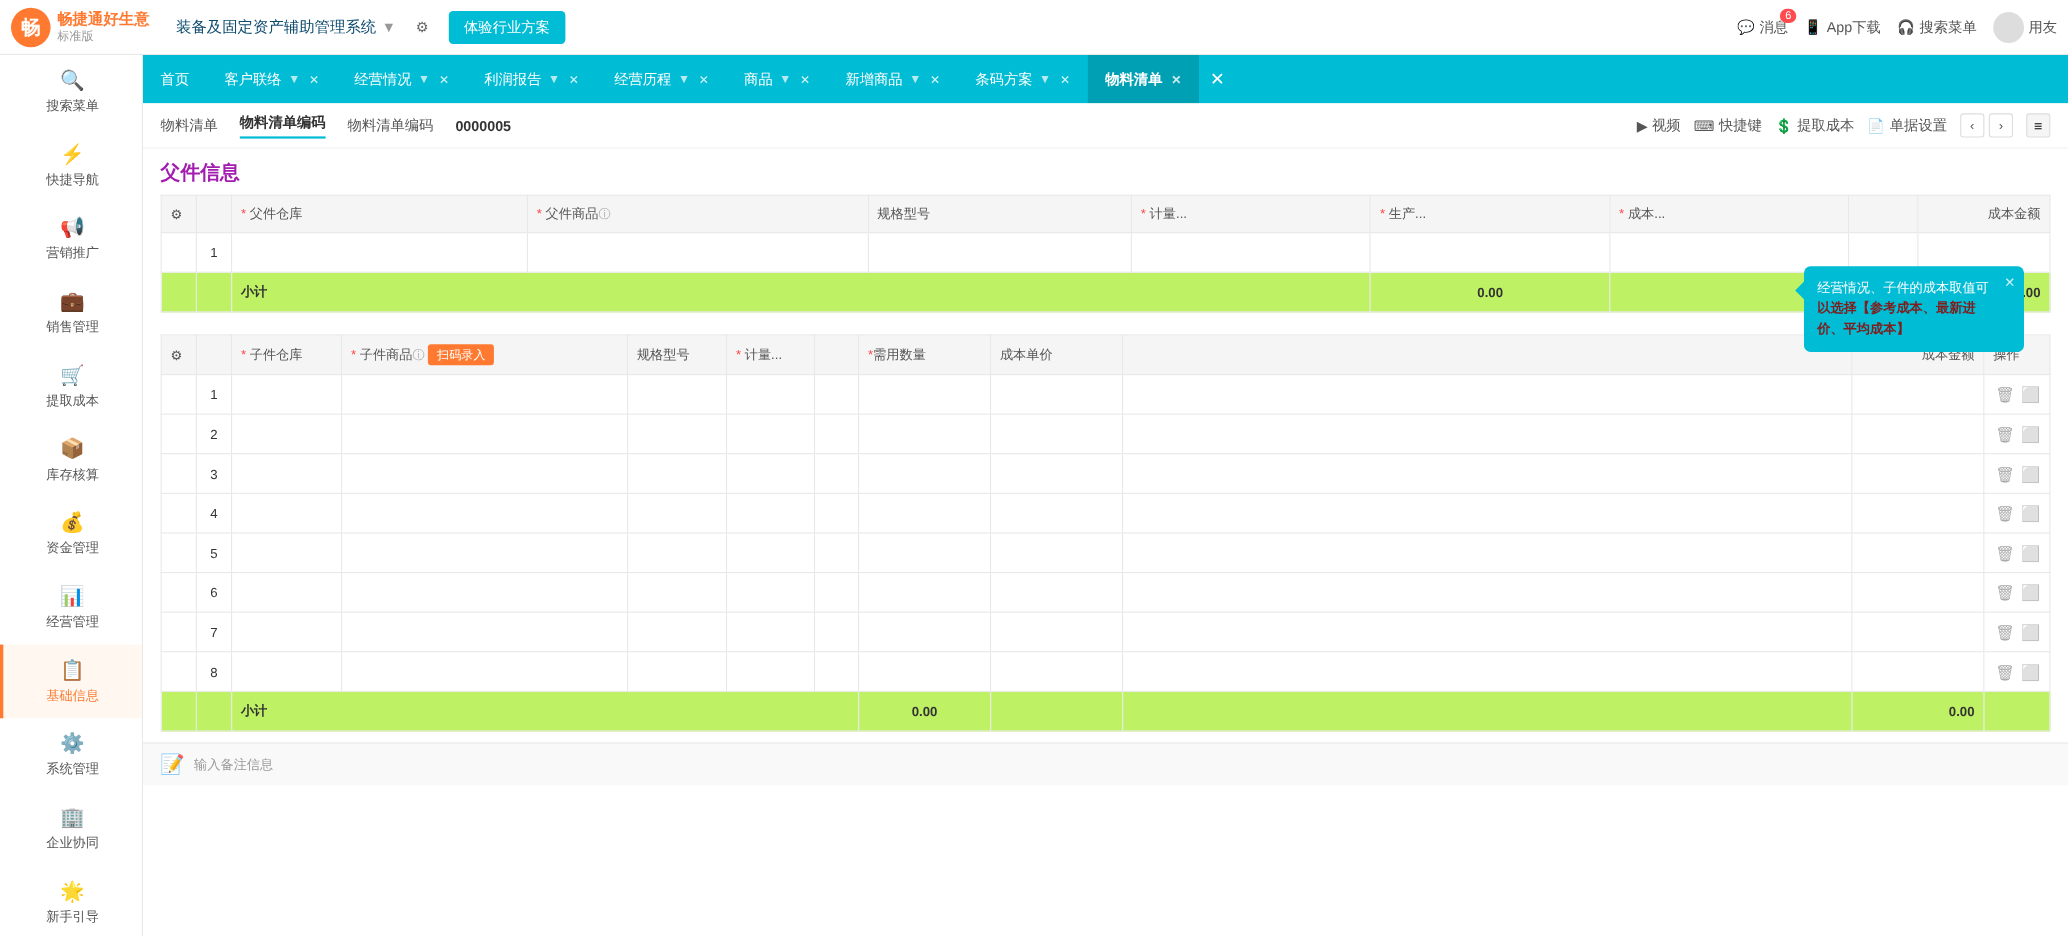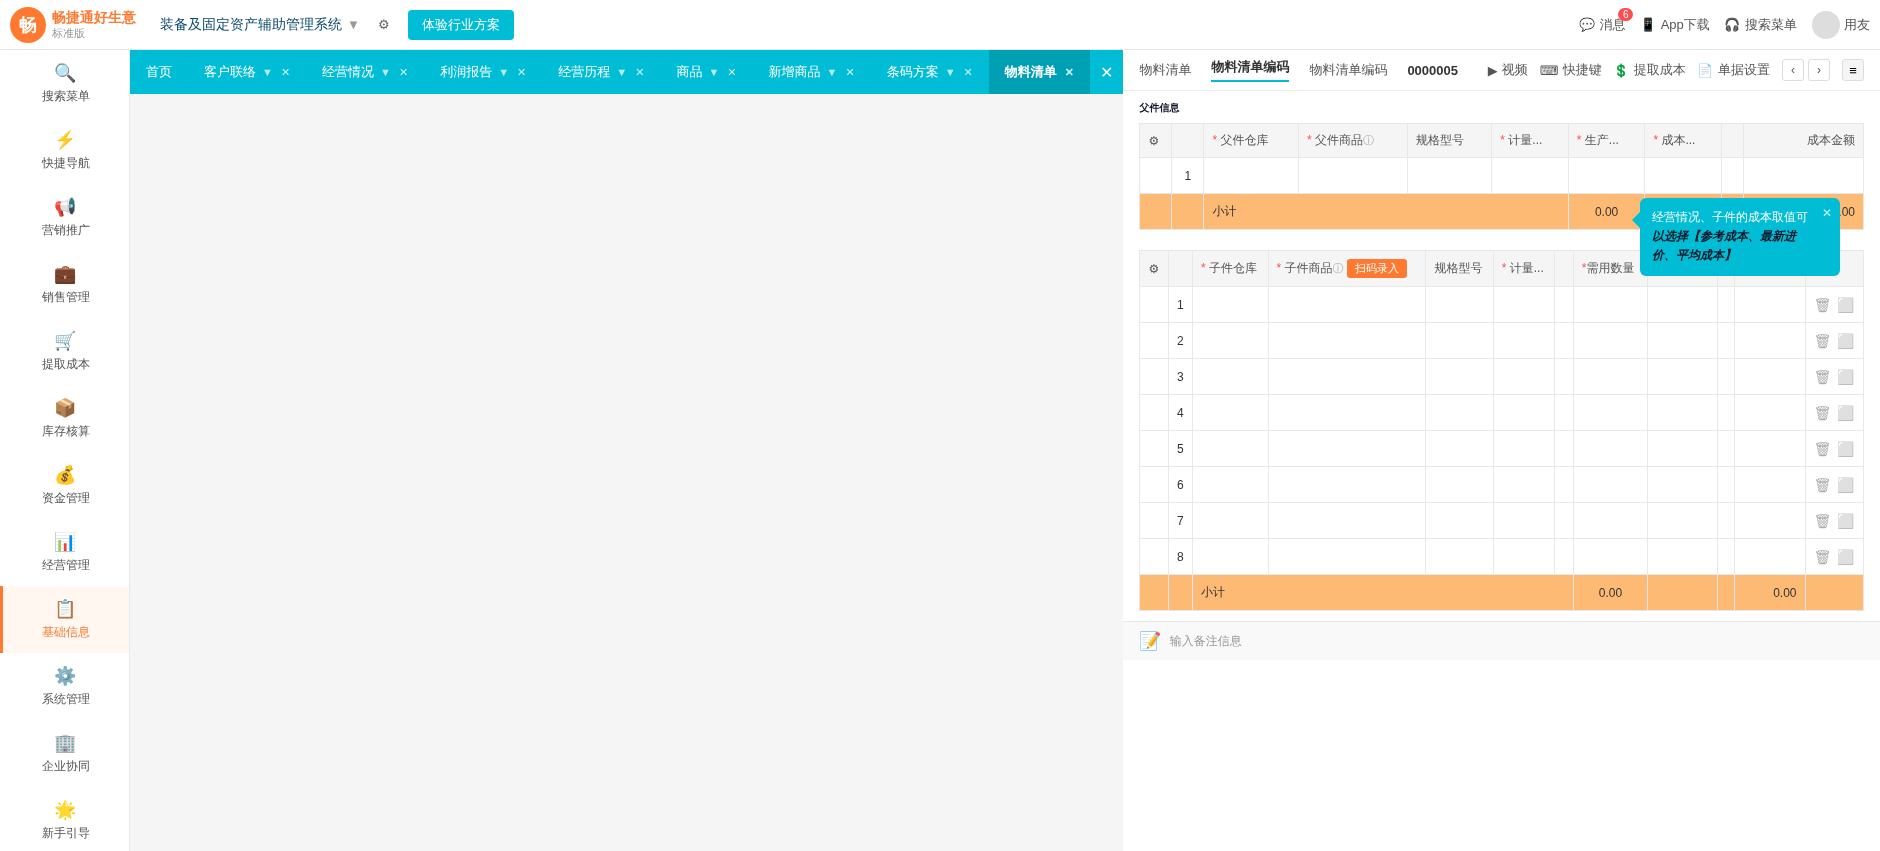--- a/index.html
+++ b/index.html
@@ -29,21 +29,21 @@
     
     .main-layout { display: flex; flex: 1; overflow: hidden; }
     
     
     .sidebar { width: 130px; background: white; border-right: 1px solid #e8e8e8; display: flex; flex-direction: column; flex-shrink: 0; }
     .sidebar-item { display: flex; flex-direction: column; align-items: center; padding: 12px 5px; cursor: pointer; color: #555; font-size: 12px; gap: 4px; border-left: 3px solid transparent; }
     .sidebar-item.active { color: #ff7a30; background: #fff7f0; border-left-color: #ff7a30; }
     .sidebar-icon { font-size: 18px; }
     
     
-    .content-area { flex: 1; display: flex; flex-direction: row; overflow: hidden; }
+    .content-area { flex: 1; display: flex; flex-direction: column; overflow: hidden; }
     
     
     .nav-tabs { background: #00bcd4; display: flex; align-items: center; height: 44px; flex-shrink: 0; }
     .nav-tab { padding: 0 16px; height: 44px; display: flex; align-items: center; color: white; cursor: pointer; font-size: 13px; gap: 6px; white-space: nowrap; }
     .nav-tab.active { background: rgba(0,0,0,0.15); font-weight: bold; }
     .nav-tab-close { font-size: 11px; opacity: 0.8; margin-left: 2px; }
     .nav-tab-arrow { color: white; opacity: 0.7; font-size: 11px; }
     .close-all { color: white; padding: 0 10px; cursor: pointer; font-size: 16px; }
     
     
@@ -57,41 +57,41 @@
     .doc-number-value { color: #333; font-size: 13px; font-weight: bold; }
     
     .breadcrumb-right { margin-left: auto; display: flex; align-items: center; gap: 12px; }
     .toolbar-btn { display: flex; align-items: center; gap: 4px; color: #555; cursor: pointer; font-size: 13px; }
     .nav-arrows { display: flex; gap: 4px; }
     .nav-arrow { width: 22px; height: 22px; border: 1px solid #ddd; border-radius: 3px; display: flex; align-items: center; justify-content: center; cursor: pointer; color: #555; font-size: 12px; }
     .view-mode-btn { width: 22px; height: 22px; border: 1px solid #ddd; border-radius: 3px; display: flex; align-items: center; justify-content: center; cursor: pointer; background: #f5f5f5; }
     
     
     .section { padding: 10px 16px; }
-    .section-title { font-size: 10px; font-weight: bold; color: #0f172a; margin-bottom: 8px; }
+    .section-title { font-size: 18px; font-weight: bold; color: #a21caf; margin-bottom: 8px; }
     
     
     .data-table { width: 100%; border-collapse: collapse; font-size: 12px; }
     .data-table th { background: #f5f5f5; border: 1px solid #e8e8e8; padding: 8px 8px; text-align: left; color: #555; font-weight: normal; white-space: nowrap; }
     .data-table td { border: 1px solid #e8e8e8; padding: 8px 8px; color: #333; height: 36px; }
-    .data-table tr.subtotal td { background: #fdba74; font-weight: normal; }
+    .data-table tr.subtotal td { background: #bef264; font-weight: bold; }
     .col-settings { width: 32px; text-align: center; }
     .col-num { width: 32px; text-align: center; color: #999; }
     .required-star { color: #ff4d4f; }
     .info-icon { color: #aaa; font-size: 11px; }
     .scan-btn { background: #ff7a30; color: white; border: none; padding: 2px 8px; border-radius: 3px; font-size: 11px; cursor: pointer; }
     
     .action-icons { display: flex; gap: 6px; justify-content: flex-end; }
     .action-icon { color: #aaa; cursor: pointer; font-size: 14px; }
     
     
     .tooltip-popup { position: absolute; right: 160px; top: 148px; background: #00bcd4; color: white; padding: 10px 12px; border-radius: 6px; font-size: 12px; line-height: 1.6; width: 200px; z-index: 100; }
     .tooltip-popup::before { content: ''; position: absolute; left: -8px; top: 14px; border: 8px solid transparent; border-right-color: #00bcd4; border-left: none; }
     .tooltip-close { position: absolute; top: 6px; right: 8px; cursor: pointer; opacity: 0.8; }
-    .tooltip-accent { color: #0f172a; font-weight: bold; font-style: italic; }
+    .tooltip-accent { color: #7f1d1d; font-weight: bold; }
     
     .bottom-bar { padding: 8px 16px; background: #f9f9f9; border-top: 1px solid #e8e8e8; display: flex; align-items: center; gap: 8px; }
     .bottom-icon { color: #00bcd4; font-size: 18px; }
     .bottom-text { color: #999; font-size: 12px; }
   </style>
 </head>
 <body>
 
 <div class="app-container">
 

